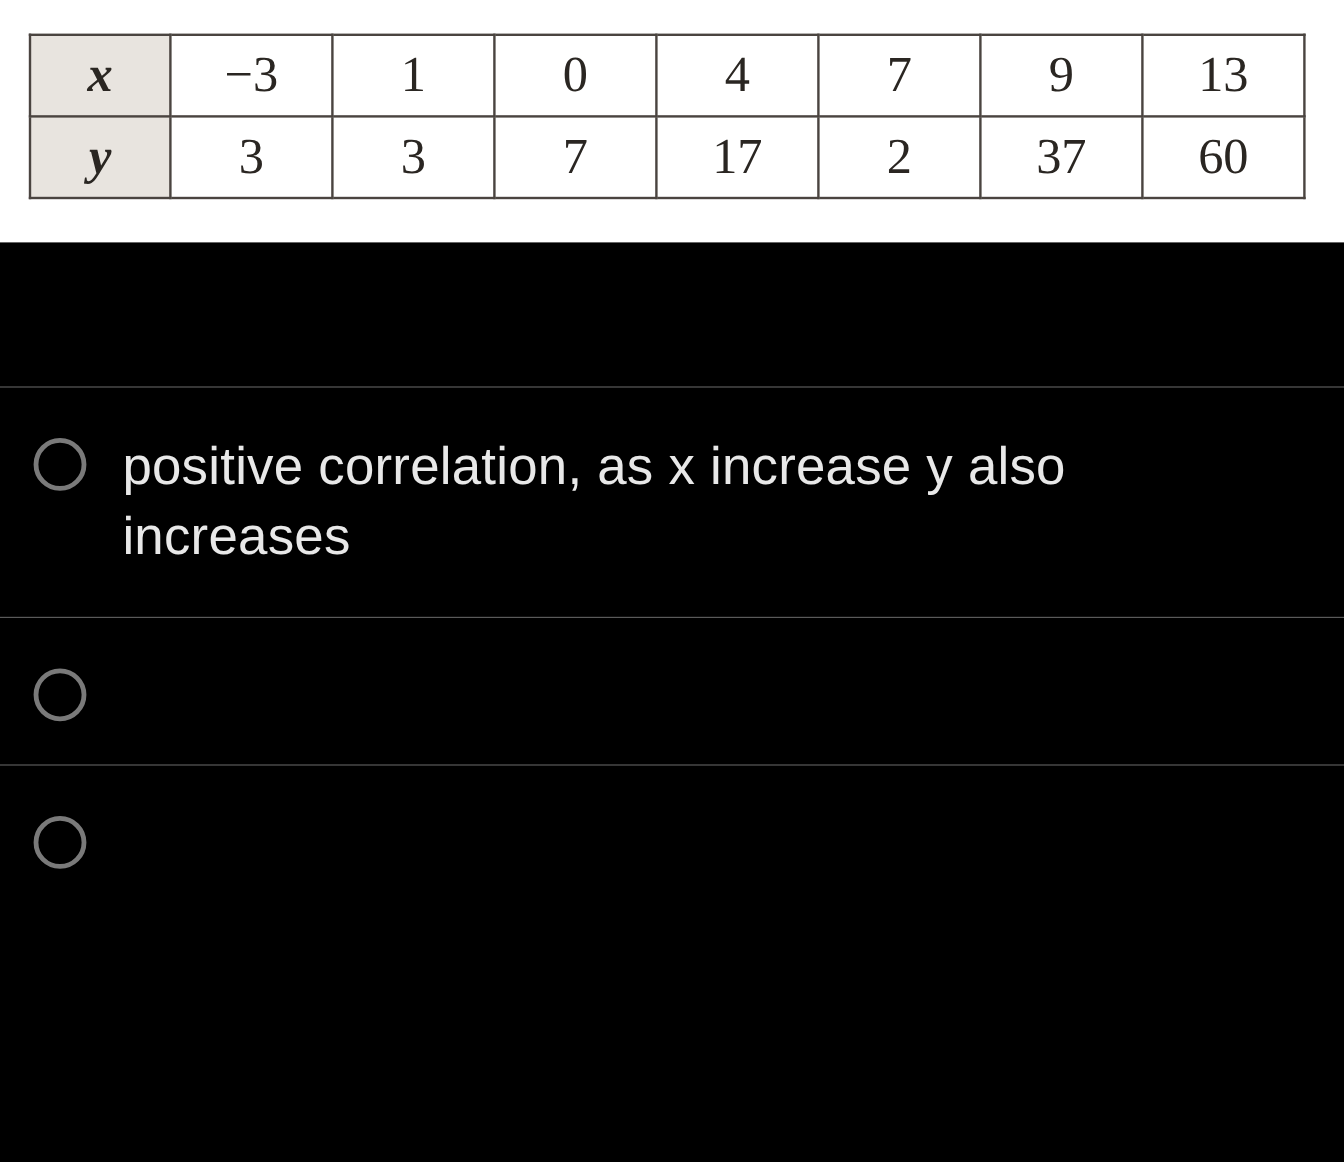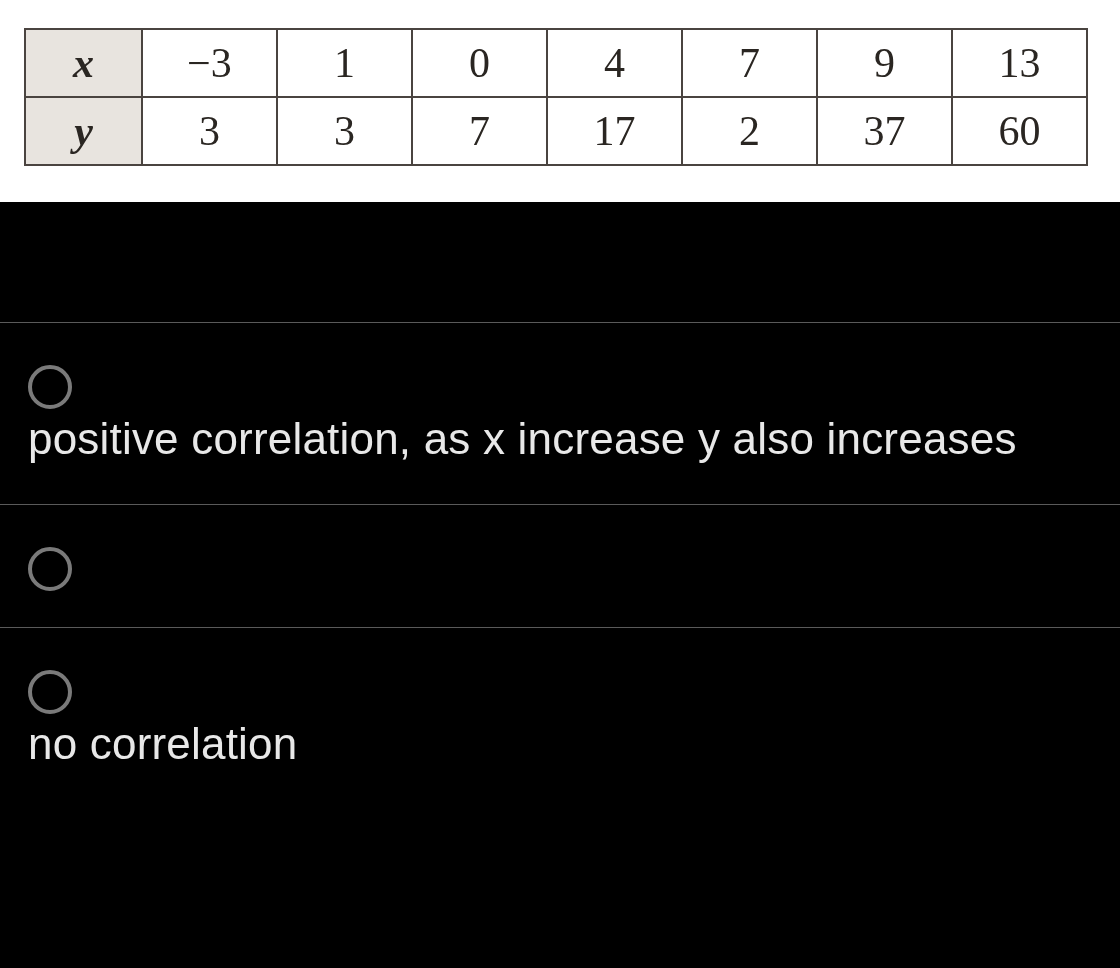--- a/index.html
+++ b/index.html
@@ -45,21 +45,20 @@
     }
     .gap {
       height: 120px;
     }
     .option {
       display: flex;
       align-items: flex-start;
       padding: 36px 40px 36px 28px;
       border-top: 1px solid #5a5a5a;
       cursor: pointer;
-      flex-direction: column;
     }
     .option:last-child {
       padding-bottom: 10px;
     }
     .radio {
       flex-shrink: 0;
       width: 44px;
       height: 44px;
       border: 4px solid #7a7a7a;
       border-radius: 50%;
@@ -110,14 +109,13 @@
   <div class="radio"></div>
   <div class="option-text">positive correlation, as x increase y also increases</div>
 </div>
 
 <div class="option">
   <div class="radio"></div>
 </div>
 
 <div class="option">
   <div class="radio"></div>
-  <div class="option-text">no correlation</div>
 </div>
 
 </body></html>

